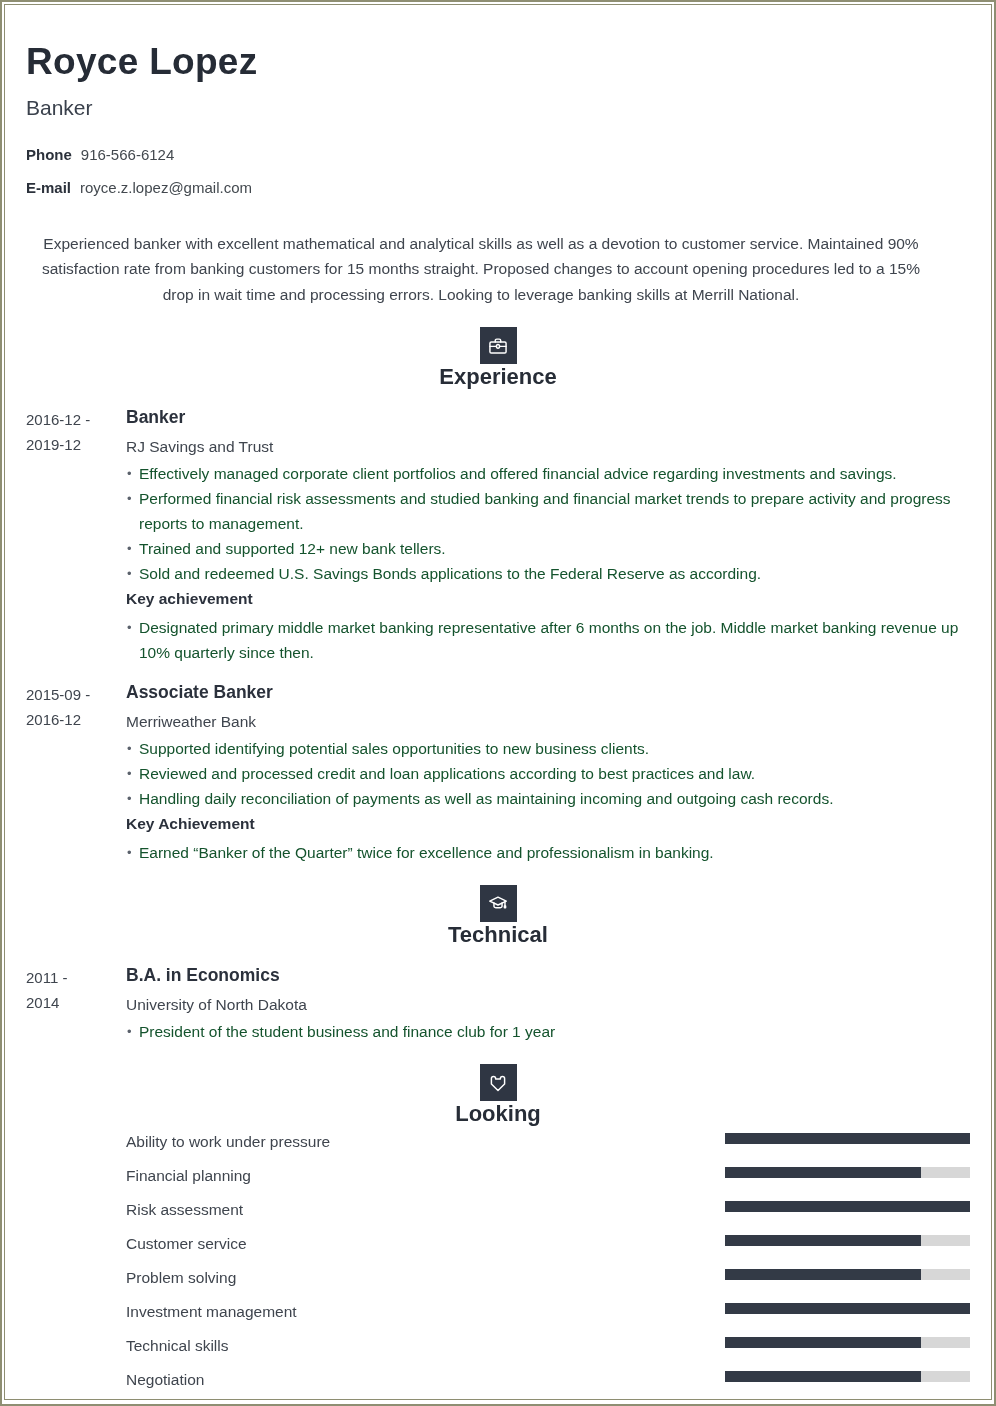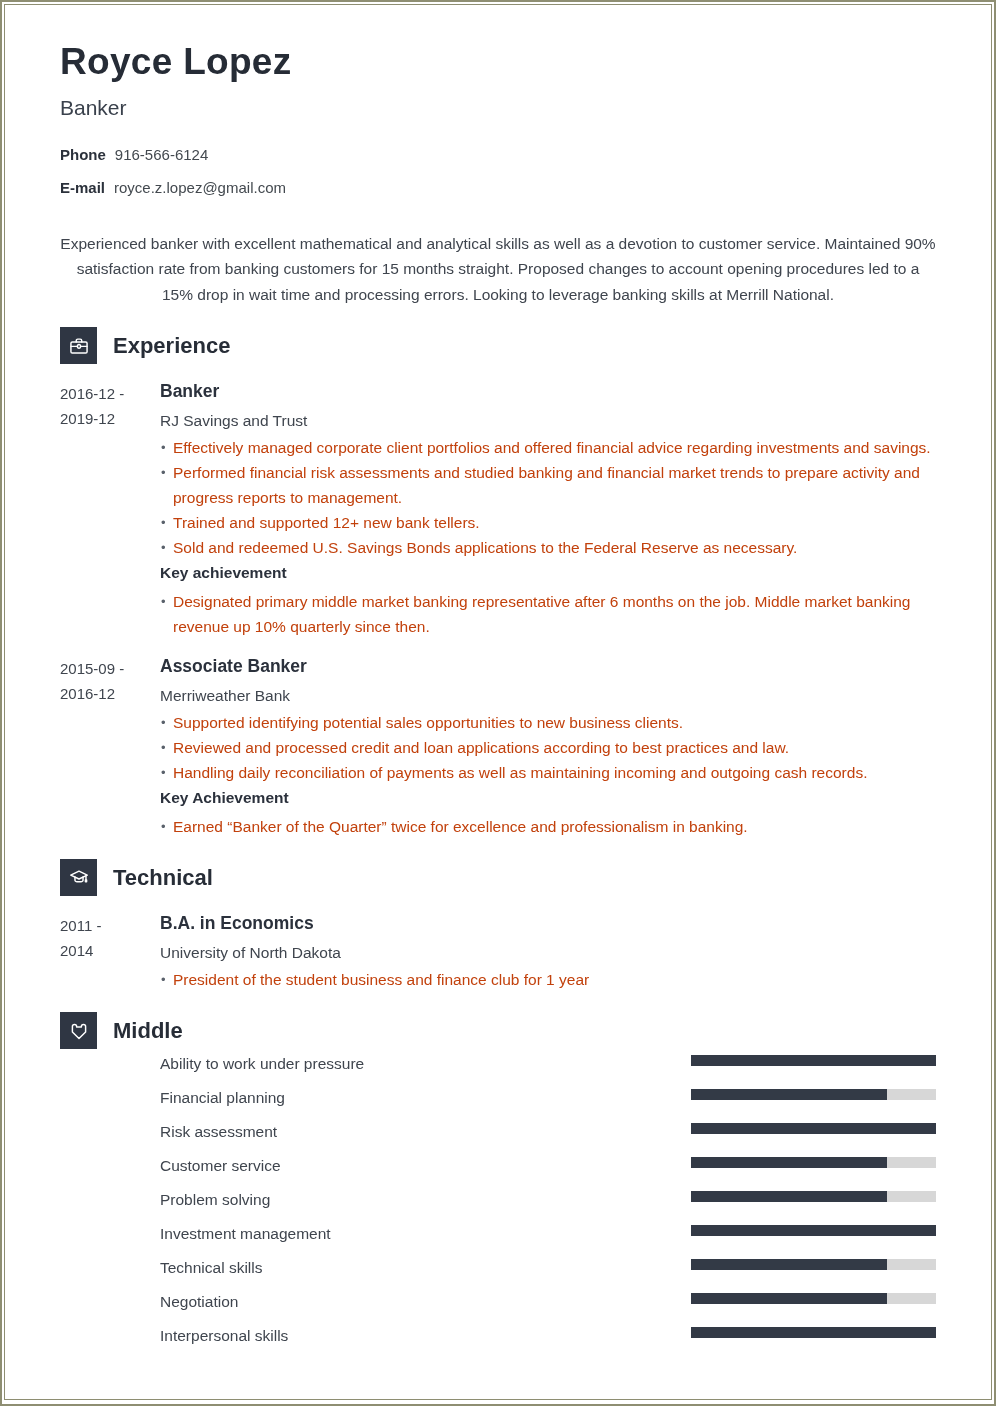--- a/index.html
+++ b/index.html
@@ -11,21 +11,21 @@
   .page {
     width: 996px;
     height: 1406px;
     border: 2px solid #8e8e72;
     background: #fff;
   }
   .frame {
     border: 1px solid #8e8e72;
     margin: 2px;
     height: calc(1406px - 4px - 4px - 2px);
-    padding: 0 55px;
+    padding: 0 21px;
     overflow: hidden;
     background: #fff;
   }
 
   
   .name {
     margin-top: 36px;
     font-size: 37px;
     font-weight: bold;
     color: #262c36;
@@ -49,22 +49,23 @@
     line-height: 25.5px;
     color: #3f454e;
     max-width: 910px;
     text-align: center;
   }
 
   
   .section-head {
     display: flex;
     align-items: center;
-    gap: 16px;
+    gap: 0;
     margin-top: 20px;
+    flex-direction: column;
   }
   .icon-box {
     width: 37px;
     height: 37px;
     background: #2f3643;
     display: flex;
     align-items: center;
     justify-content: center;
     flex-shrink: 0;
   }
@@ -96,21 +97,21 @@
     font-size: 15.5px;
     color: #3f454e;
     line-height: 21px;
   }
   ul.bullets { list-style: none; margin-top: 4px; }
   ul.bullets li {
     position: relative;
     padding-left: 13px;
     font-size: 15.5px;
     line-height: 25px;
-    color: #c2410c;
+    color: #14532d;
   }
   ul.bullets li::before {
     content: "\2022";
     position: absolute;
     left: 1px;
     color: #5a616b;
     font-size: 13px;
   }
   .key-label {
     font-size: 15.5px;
@@ -177,21 +178,21 @@
         <div>2016-12 -</div>
         <div>2019-12</div>
       </div>
       <div class="entry-body">
         <h3 class="entry-title">Banker</h3>
         <div class="entry-company">RJ Savings and Trust</div>
         <ul class="bullets">
           <li>Effectively managed corporate client portfolios and offered financial advice regarding investments and savings.</li>
           <li>Performed financial risk assessments and studied banking and financial market trends to prepare activity and progress reports to management.</li>
           <li>Trained and supported 12+ new bank tellers.</li>
-          <li>Sold and redeemed U.S. Savings Bonds applications to the Federal Reserve as necessary.</li>
+          <li>Sold and redeemed U.S. Savings Bonds applications to the Federal Reserve as according.</li>
         </ul>
         <div class="key-label">Key achievement</div>
         <ul class="bullets">
           <li>Designated primary middle market banking representative after 6 months on the job. Middle market banking revenue up 10% quarterly since then.</li>
         </ul>
       </div>
     </div>
 
     <div class="entry">
       <div class="entry-dates">
@@ -238,21 +239,21 @@
         </ul>
       </div>
     </div>
 
     <div class="section-head">
       <span class="icon-box">
         <svg width="22" height="22" viewBox="0 0 24 24" fill="none" stroke="#ffffff" stroke-width="1.6" stroke-linecap="round" stroke-linejoin="round">
           <path d="M12 20.2 L4.8 13 V7.2 a2.3 2.3 0 0 1 4.6 0 V7.6 h5.2 V7.2 a2.3 2.3 0 0 1 4.6 0 V13 Z"></path>
         </svg>
       </span>
-      <h2 class="section-title">Middle</h2>
+      <h2 class="section-title">Looking</h2>
     </div>
 
     <div class="skills-list">
       <div class="skill-row">
         <div class="skill-label">Ability to work under pressure</div>
         <div class="skill-bar">
             <div class="skill-fill" style="width: 100%;"></div>
           </div>
       </div>
       <div class="skill-row">

